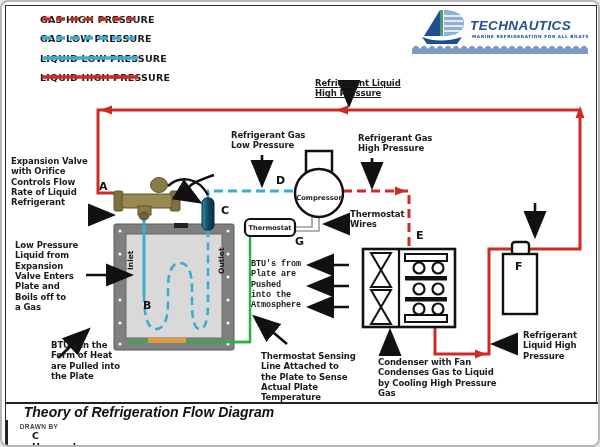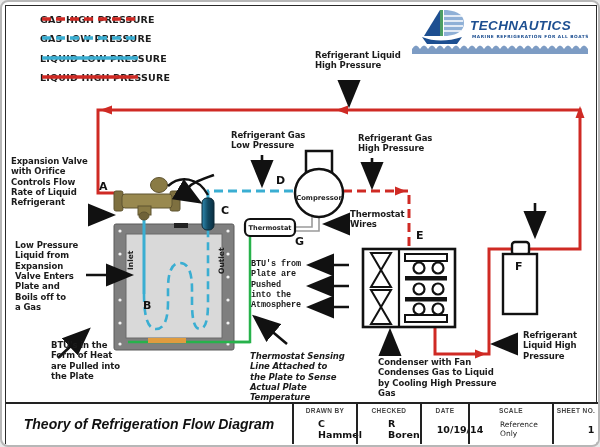--- a/index.html
+++ b/index.html
@@ -10,21 +10,21 @@
          border:1.5px solid #2a2a2a;box-sizing:border-box;}
   svg{position:absolute;left:0;top:0;}
   .lbl{position:absolute;font:bold 8.5px "DejaVu Sans",sans-serif;color:#1b1b1b;
        white-space:pre-line;line-height:1.22;letter-spacing:-0.1px;}
   
   .legrow{position:absolute;left:38px;height:14px;display:flex;align-items:center;}
   .legswatch{width:100px;height:14px;margin-right:12px;}
   .leglabel{font:bold 9.5px "DejaVu Sans",sans-serif;color:#1b1b1b;letter-spacing:0.2px;}
   
   #tblock{position:absolute;left:4px;top:400px;width:592px;height:42px;
-          border-top:2px solid #222;display:flex;box-sizing:border-box;background:#fff;}
+          border-top:2px solid #222;display:flex;box-sizing:border-box;background:#fff;flex-direction:column;}
   .tcell{border-left:2px solid #222;box-sizing:border-box;display:flex;flex-direction:column;}
   .tcell:first-child{border-left:none;}
   .thead{font:600 6.5px "Liberation Sans",sans-serif;color:#444;text-align:center;
          padding-top:3px;letter-spacing:0.4px;}
   .tval{flex:1;display:flex;align-items:center;justify-content:center;
         font:bold 9.5px "DejaVu Sans",sans-serif;color:#111;padding-left:30px;}
   .tval.small{font:7.5px "DejaVu Sans",sans-serif;color:#222;}
   #ttitle{flex-direction:row;align-items:center;justify-content:center;
           font:italic bold 14px "Liberation Sans",sans-serif;color:#111;}
 </style>
@@ -221,39 +221,39 @@
       <text x="414" y="237">E</text>
       <text x="513" y="268">F</text>
       <text x="293" y="243">G</text>
     </g>
   </svg>
 
   <div class="lbl" style="left:229px;top:128px;">Refrigerant Gas
 Low Pressure</div>
   <div class="lbl" style="left:356px;top:131px;">Refrigerant Gas
 High Pressure</div>
-  <div class="lbl" style="left:313px;top:48px;">Refrigerant Liquid
+  <div class="lbl" style="left:313px;top:76px;text-decoration:underline;">Refrigerant Liquid
 High Pressure</div>
   <div class="lbl" style="left:9px;top:154px;">Expansion Valve
 with Orifice
 Controls Flow
 Rate of Liquid
 Refrigerant</div>
   <div class="lbl" style="left:13px;top:238px;">Low Pressure
 Liquid from
 Expansion
 Valve Enters
 Plate and
 Boils off to
 a Gas</div>
   <div class="lbl" style="left:13px;top:338px;margin-left:36px;">BTU's in the
 Form of Heat
 are Pulled into
 the Plate</div>
-  <div class="lbl" style="left:248px;top:349px;font-style:italic;">Thermostat Sensing
+  <div class="lbl" style="left:259px;top:349px;">Thermostat Sensing
 Line Attached to
 the Plate to Sense
 Actual Plate
 Temperature</div>
   <div class="lbl" style="left:249px;top:257px;font-family:Liberation Mono, monospace;">BTU's from
 Plate are
 Pushed
 into the
 Atmosphere</div>
   <div class="lbl" style="left:348px;top:207px;">Thermostat

